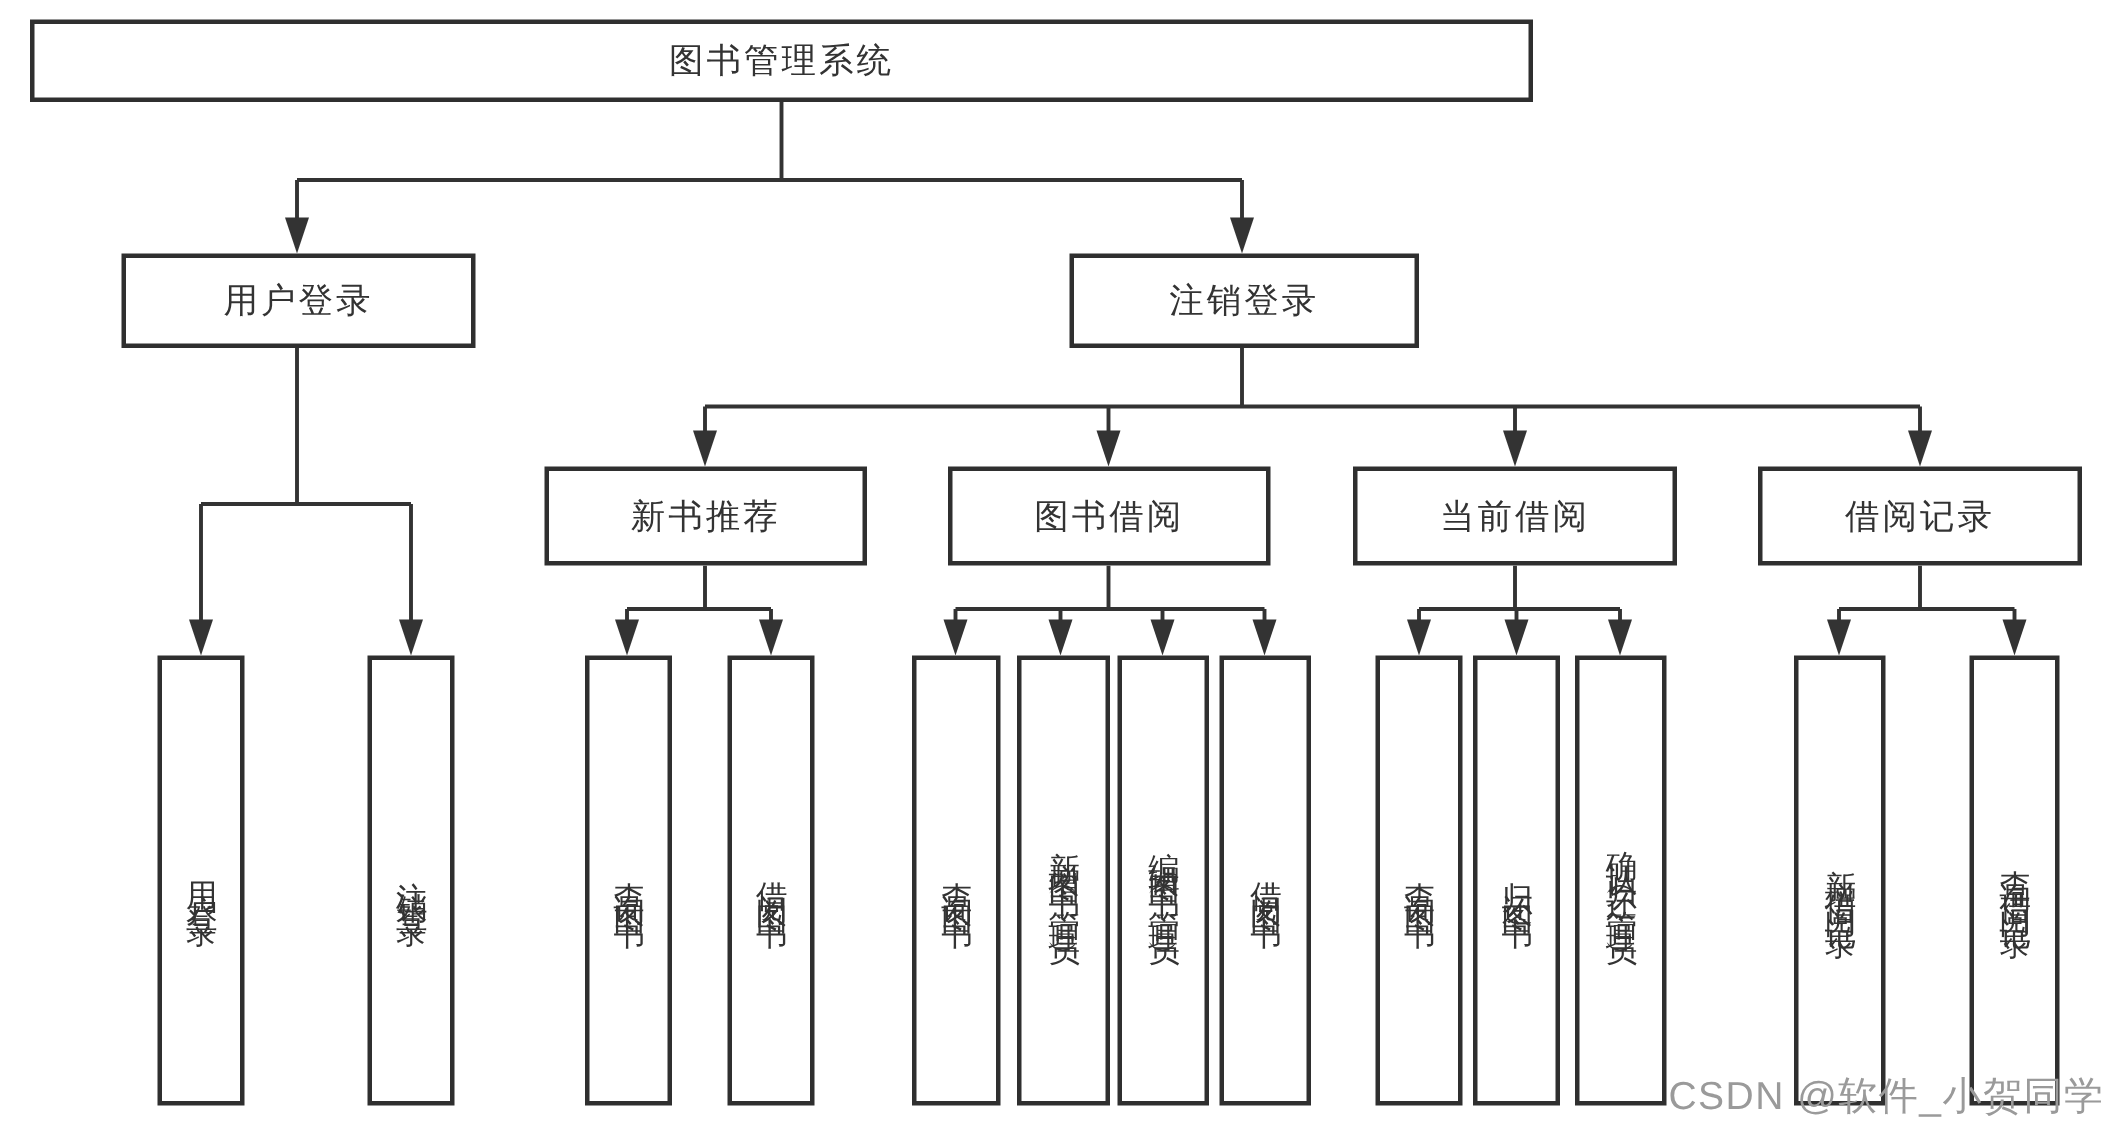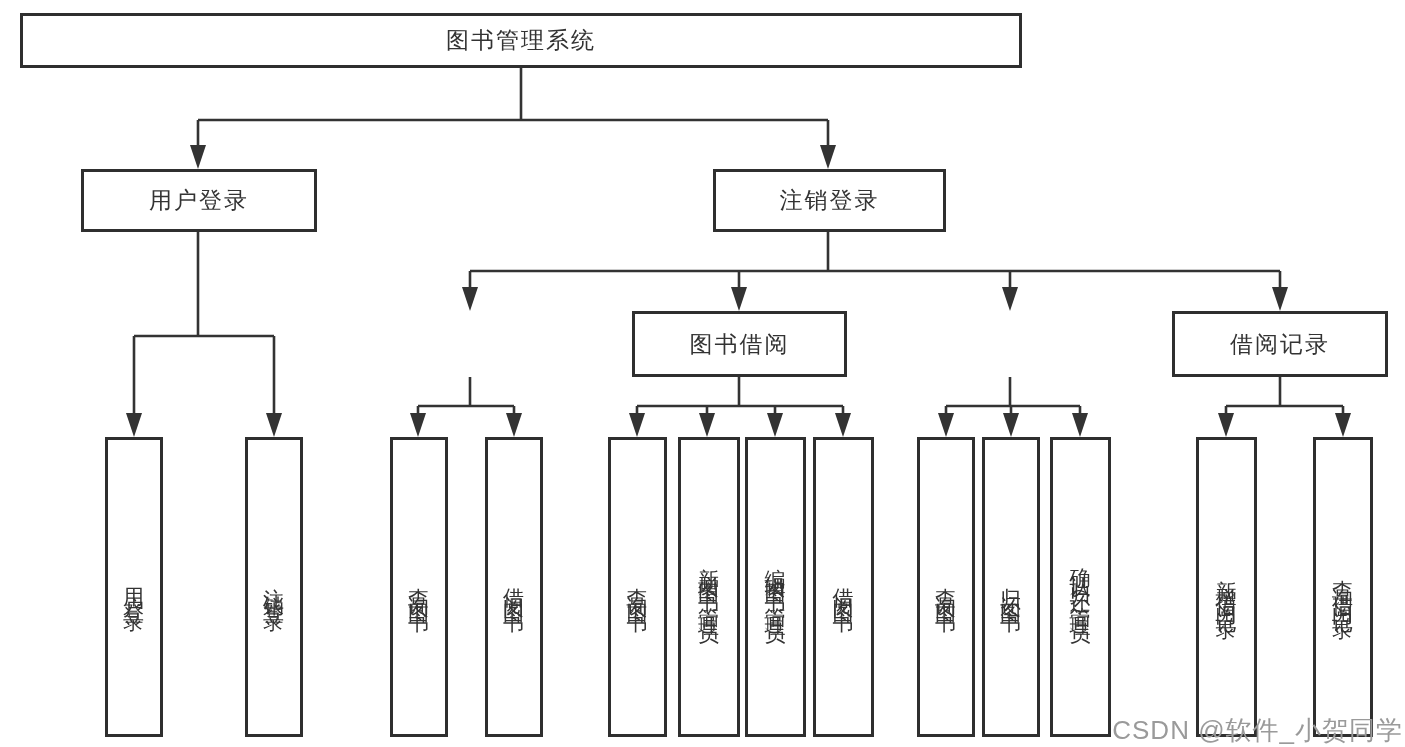--- a/index.html
+++ b/index.html
@@ -125,22 +125,28 @@
     <span class="root-label">图书管理系统</span>
   </div>
 
   <div class="box" style="left:81px; top:169px; width:236px; height:63px;">
     <span class="h-label">用户登录</span>
   </div>
   <div class="box" style="left:713px; top:169px; width:233px; height:63px;">
     <span class="h-label">注销登录</span>
   </div>
 
+  <div class="box" style="left:363px; top:311px; width:215px; height:66px;">
+    <span class="h-label">新书推荐</span>
+  </div>
   <div class="box" style="left:632px; top:311px; width:215px; height:66px;text-align:right;">
     <span class="h-label">图书借阅</span>
+  </div>
+  <div class="box" style="left:902px; top:311px; width:216px; height:66px;">
+    <span class="h-label">当前借阅</span>
   </div>
   <div class="box" style="left:1172px; top:311px; width:216px; height:66px;">
     <span class="h-label">借阅记录</span>
   </div>
 
   <div class="box" style="left:105px; top:437px; width:58px; height:300px;">
     <span class="v-label">用户登录</span>
   </div>
   <div class="box" style="left:245px; top:437px; width:58px; height:300px;">
     <span class="v-label">注销登录</span>

